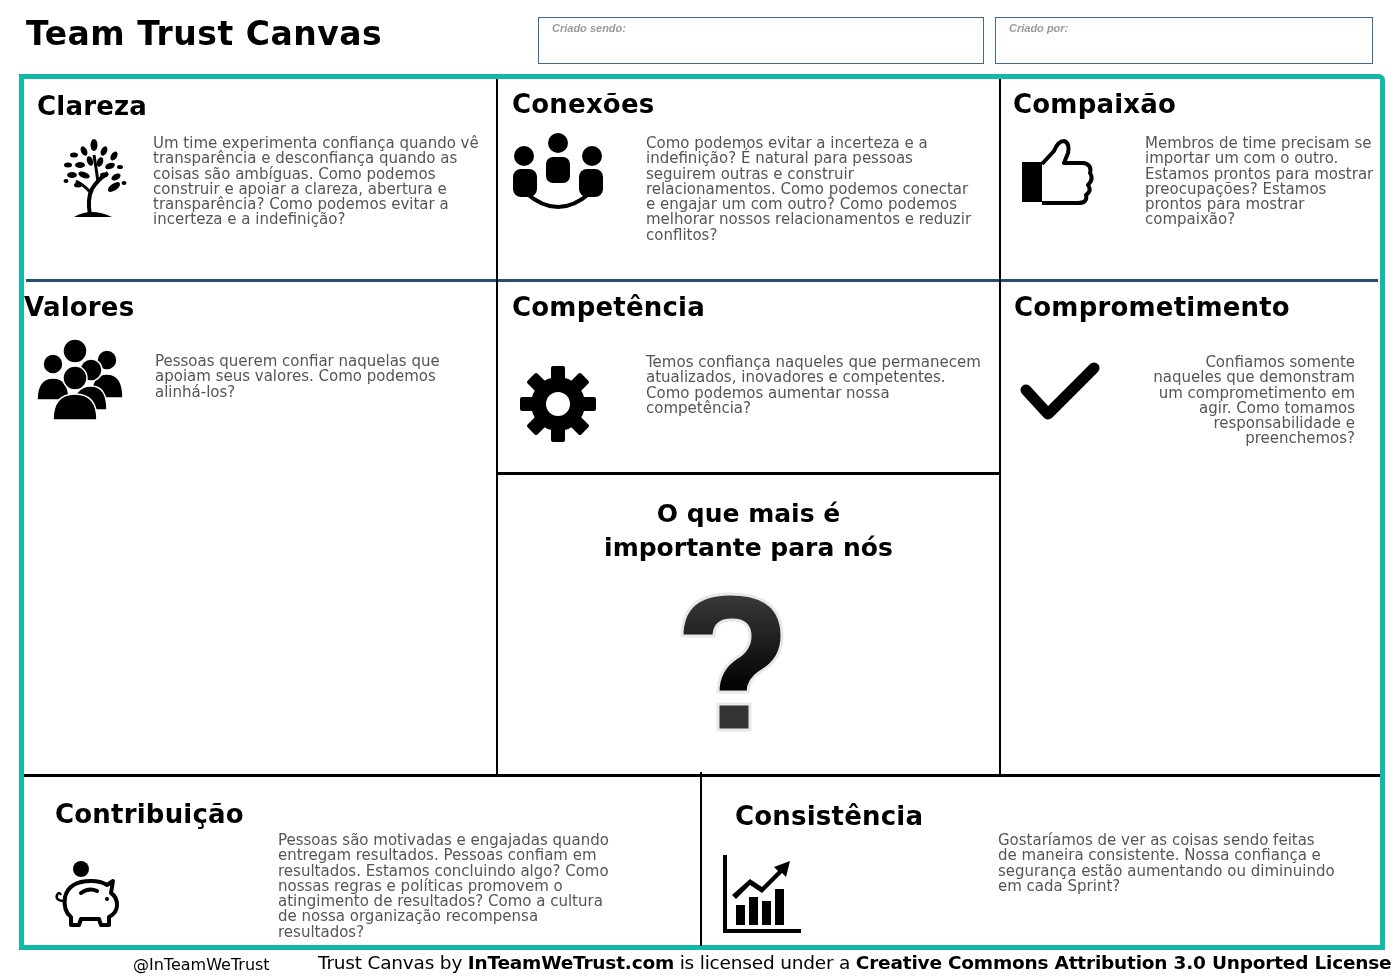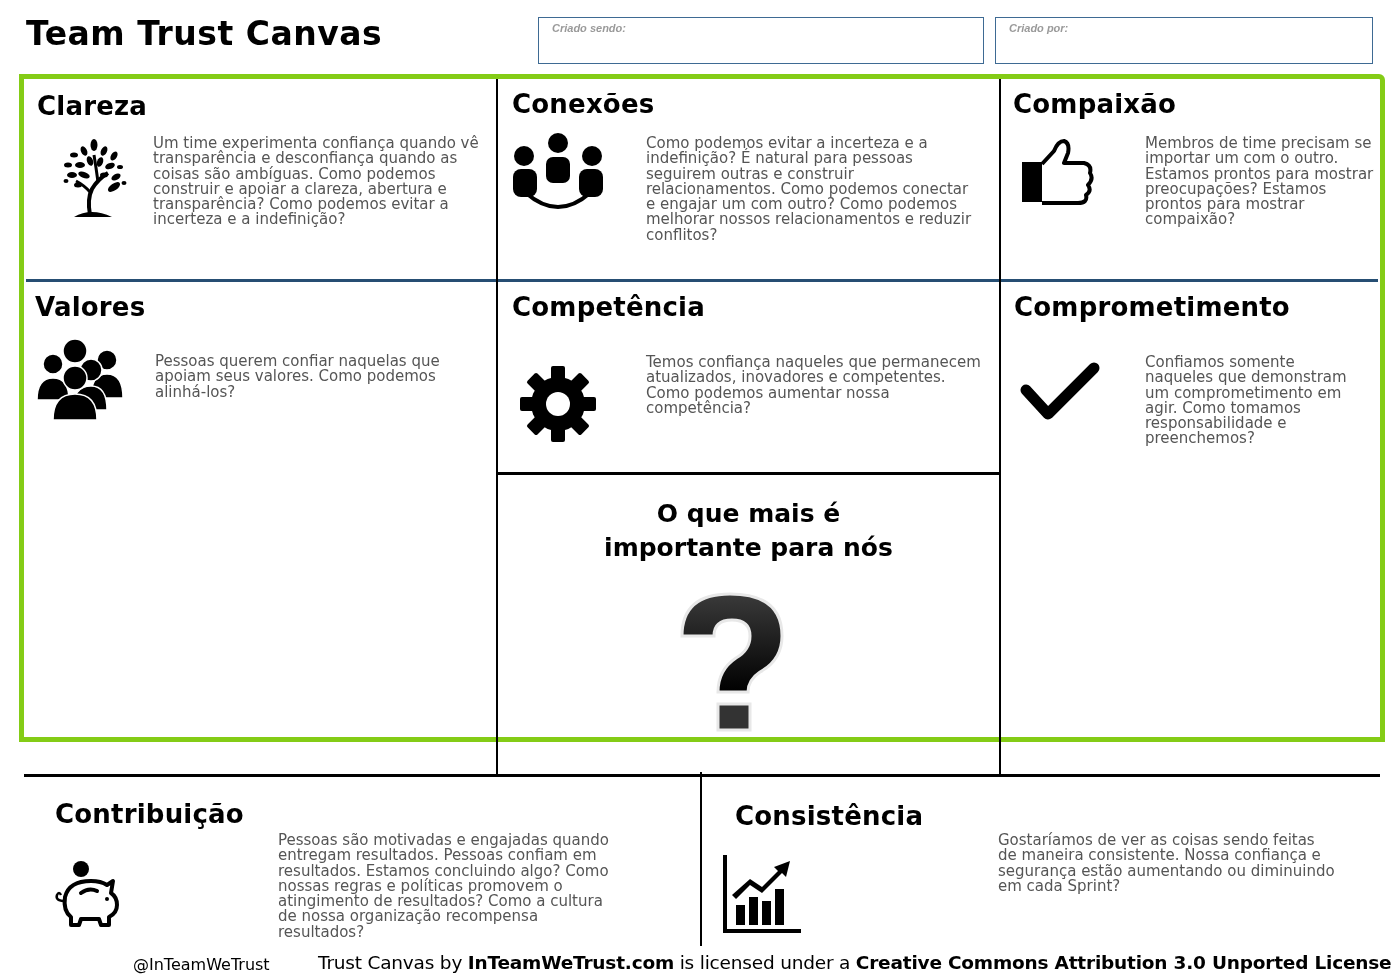--- a/index.html
+++ b/index.html
@@ -1,21 +1,21 @@
 <!DOCTYPE html>
 <html><head>
 <meta charset="utf-8">
 <style>
   html, body { margin:0; padding:0; background:#ffffff; }
   body { width:1395px; height:980px; position:relative; overflow:hidden; font-family:"DejaVu Sans", sans-serif; color:#000; }
   .title { position:absolute; left:26px; top:14px; font-family:"DejaVu Sans", sans-serif; font-weight:bold; font-size:33px; letter-spacing:0.5px; }
   .meta-box { position:absolute; top:17px; height:47px; border:1.5px solid #3e6a93; box-sizing:border-box; background:#fff; }
   .meta-box .lbl { position:absolute; left:13px; top:4px; font-family:"Liberation Sans", sans-serif; font-style:italic; font-weight:bold; font-size:11px; color:#9a9a9a; }
   .meta-box input { position:absolute; left:12px; right:8px; top:20px; height:22px; border:none; outline:none; background:transparent; font-family:"Liberation Sans", sans-serif; font-size:13px; }
-  .canvas { position:absolute; left:19px; top:74px; width:1366px; height:668px; border:5px solid #84cc16; box-sizing:border-box; border-radius:0 6px 0 0; background:#fff;padding-left:29px; }
+  .canvas { position:absolute; left:19px; top:74px; width:1366px; height:876px; border:5px solid #14b8a6; box-sizing:border-box; border-radius:0 6px 0 0; background:#fff;padding-left:29px; }
   .hline, .vline { position:absolute; background:#000; }
   .blue { background:#264e73; }
   .cell { position:absolute; }
   .cell h2 { position:absolute; margin:0; font-family:"DejaVu Sans", sans-serif; font-weight:bold; font-size:26px; letter-spacing:0.2px; white-space:nowrap; }
   .cell p { position:absolute; margin:0; font-family:"DejaVu Sans", sans-serif; font-size:15px; line-height:15.3px; color:#555; }
   .cell textarea { position:absolute; border:none; outline:none; resize:none; background:transparent; }
   .icon { position:absolute; }
   .center-title { position:absolute; left:0; right:0; top:22px; text-align:center; font-family:"DejaVu Sans", sans-serif; font-weight:bold; font-size:25px; line-height:34px; }
   .footer-left { position:absolute; left:133px; top:955px; font-family:"DejaVu Sans", sans-serif; font-size:16px; }
   .footer-right { position:absolute; left:318px; top:952px; font-family:"DejaVu Sans", sans-serif; font-size:18.5px; white-space:nowrap; letter-spacing:-0.2px; }
@@ -95,21 +95,21 @@
         <rect x="34" y="26" width="24" height="26" rx="7"></rect>
         <rect x="1" y="38" width="24" height="28" rx="8"></rect>
         <rect x="67" y="38" width="24" height="28" rx="8"></rect>
       </g>
       <path d="M14 62 Q46 90 78 62" stroke="#000" stroke-width="4" fill="none"></path>
     </svg>
     <p style="left:148px; top:57px; width:330px;">Como podemos evitar a incerteza e a indefinição? É natural para pessoas seguirem outras e construir relacionamentos. Como podemos conectar e engajar um com outro? Como podemos melhorar nossos relacionamentos e reduzir conflitos?</p>
   </div>
 
   <div class="cell" style="left:0; top:203px; width:472px; height:492px;">
-    <h2 style="left:11px; top:10px;">Valores</h2>
+    <h2 style="left:0; top:10px;">Valores</h2>
     <svg class="icon" style="left:11px; top:56px;" width="90" height="82" viewBox="0 0 90 82">
       <g fill="#000" stroke="#fff" stroke-width="1.5">
         <circle cx="72" cy="22" r="10"></circle>
         <path d="M56 60 Q56 36 72 36 Q88 36 88 60 Z"></path>
         <circle cx="18" cy="26" r="10"></circle>
         <path d="M2 62 Q2 40 18 40 Q34 40 34 62 Z"></path>
         <circle cx="40" cy="13" r="12"></circle>
         <circle cx="56" cy="32" r="11"></circle>
         <path d="M38 72 Q38 48 56 48 Q72 48 72 72 Z"></path>
         <circle cx="40" cy="40" r="12"></circle>
@@ -139,21 +139,21 @@
       <circle cx="40" cy="40" r="12" fill="#fff"></circle>
     </svg>
     <p style="left:148px; top:73px; width:340px;">Temos confiança naqueles que permanecem atualizados, inovadores e competentes. Como podemos aumentar nossa competência?</p>
   </div>
 
   <div class="cell" style="left:977px; top:203px; width:379px; height:492px;">
     <h2 style="left:13px; top:10px;">Comprometimento</h2>
     <svg class="icon" style="left:19px; top:80px;" width="80" height="60" viewBox="0 0 80 60">
       <path d="M6 28 L28 52 L74 6" stroke="#000" stroke-width="11" fill="none" stroke-linecap="round" stroke-linejoin="round"></path>
     </svg>
-    <p style="left:144px; top:73px; width:210px;">Confiamos somente naqueles que demonstram um comprometimento em agir. Como tomamos responsabilidade e preenchemos?</p>
+    <p style="left:144px; top:73px; width:210px;text-align:right;">Confiamos somente naqueles que demonstram um comprometimento em agir. Como tomamos responsabilidade e preenchemos?</p>
     <textarea style="left: 10px; top: 160px; width: 355px; height: 320px;"></textarea>
   </div>
 
   <div class="cell" style="left:474px; top:396px; width:501px; height:299px;">
     <div class="center-title">
       <div>O que mais é</div>
       <div>importante para nós</div>
     </div>
     <svg class="icon" style="left:180px; top:115px;" width="110" height="145" viewBox="0 0 110 145">
       <defs>

